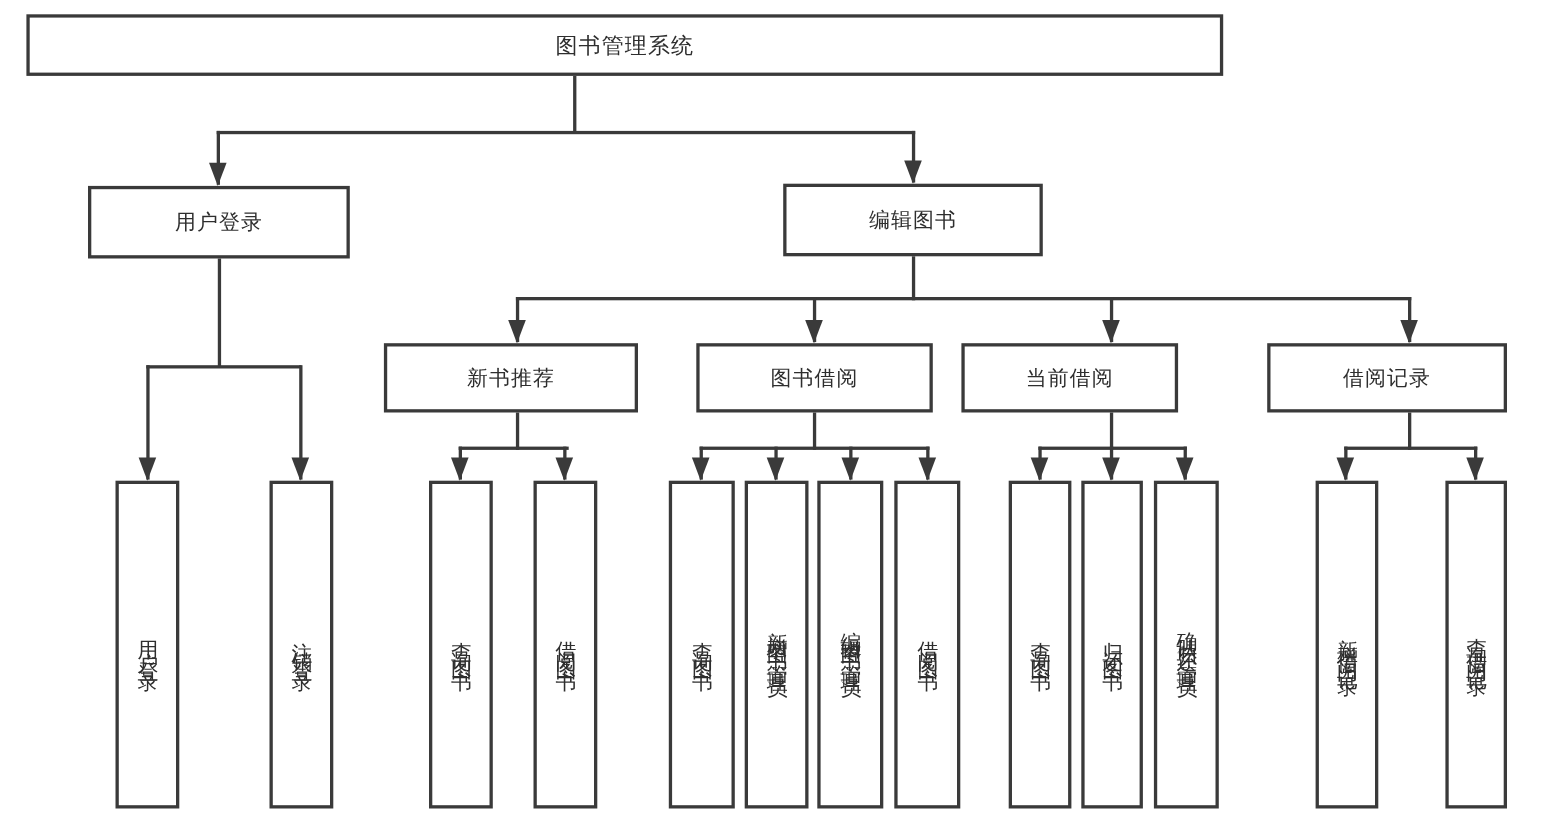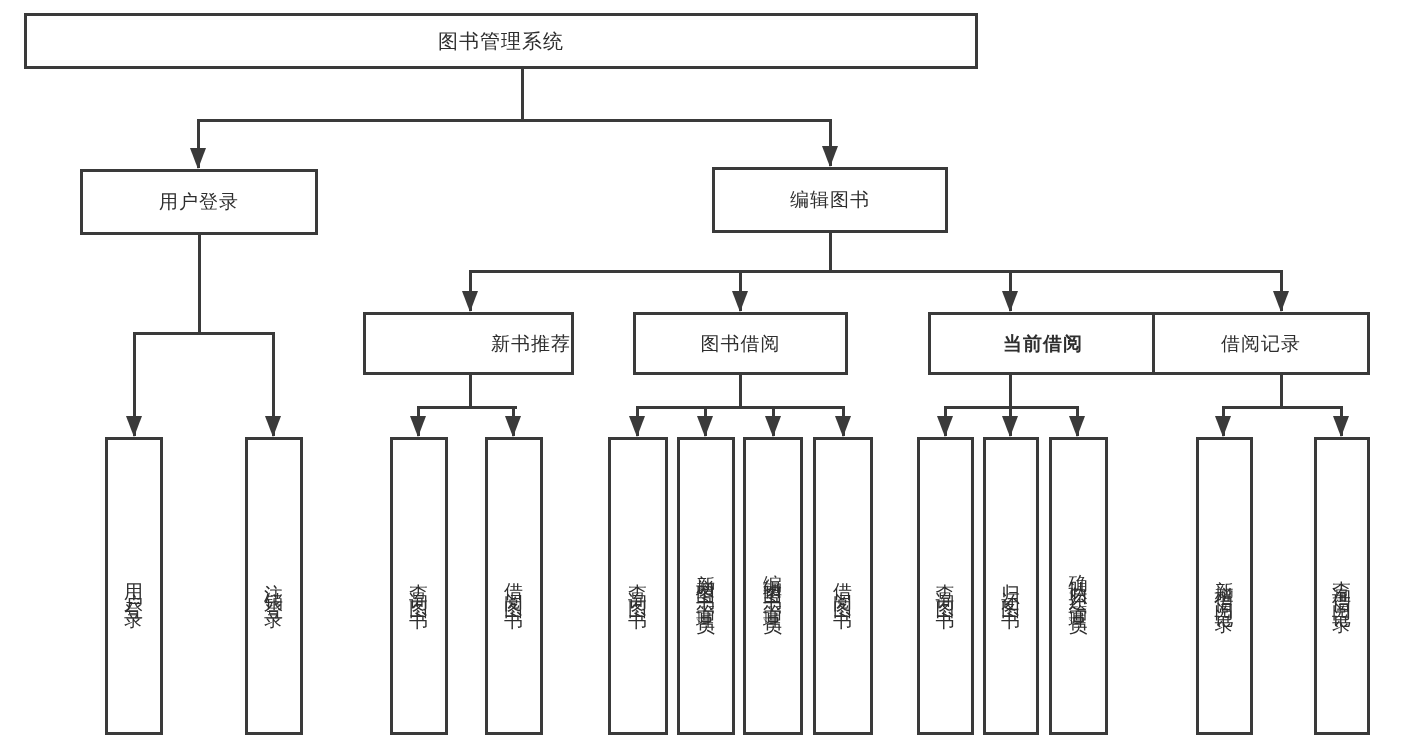--- a/index.html
+++ b/index.html
@@ -54,41 +54,41 @@
     color:var(--watermark);
     letter-spacing:1px;
     white-space:nowrap;
   }
 </style>
 </head>
 <body>
 
 <div class="stage">
 
-  <div class="box" style="left:24px;top:13px;width:954px;height:56px;font-size:20px;">
+  <div class="box" style="left:24px;top:13px;width:1088px;height:56px;font-size:20px;">
     <span>图书管理系统</span>
   </div>
 
   <div class="box" style="left:80px;top:169px;width:238px;height:66px;">
     <span>用户登录</span>
   </div>
 
   <div class="box" style="left:712px;top:167px;width:236px;height:66px;">
     <span>编辑图书</span>
   </div>
 
-  <div class="box" style="left:363px;top:312px;width:211px;height:63px;justify-content:flex-end;">
+  <div class="box" style="left:349px;top:312px;width:231px;height:63px;">
     <span>新书推荐</span>
   </div>
 
   <div class="box" style="left:633px;top:312px;width:215px;height:63px;">
     <span>图书借阅</span>
   </div>
 
-  <div class="box" style="left:928px;top:312px;width:230px;height:63px;font-weight:bold;">
+  <div class="box" style="left:874px;top:312px;width:197px;height:63px;">
     <span>当前借阅</span>
   </div>
 
   <div class="box" style="left:1152px;top:312px;width:218px;height:63px;">
     <span>借阅记录</span>
   </div>
 
   <div class="leaf" style="left:105px;top:437px;width:58px;height:298px;">
     <span>用户登录</span>
   </div>

